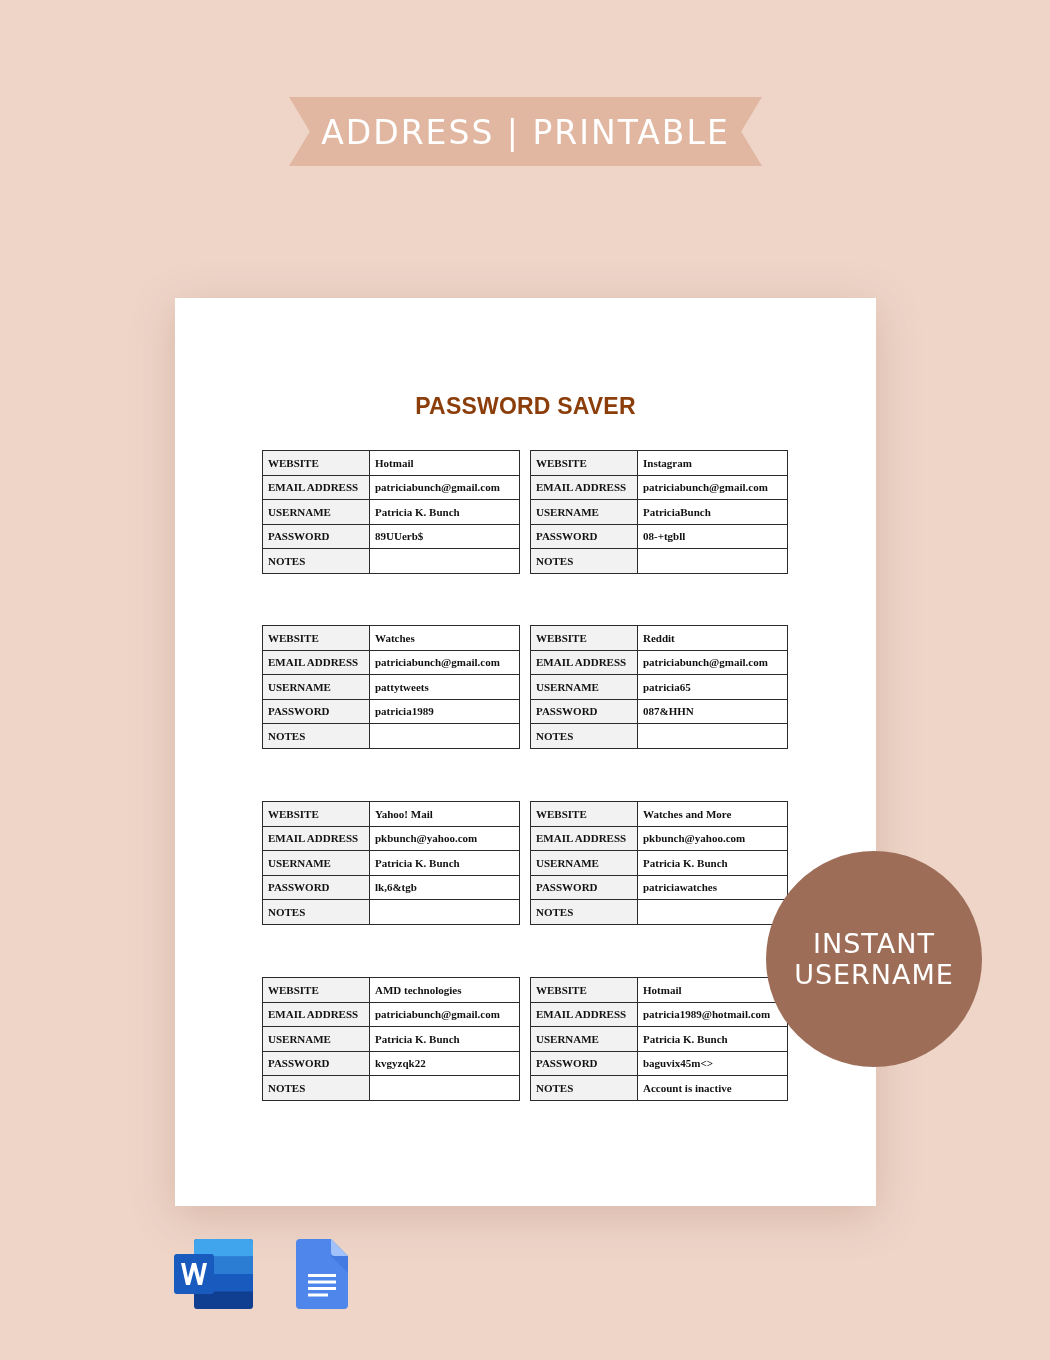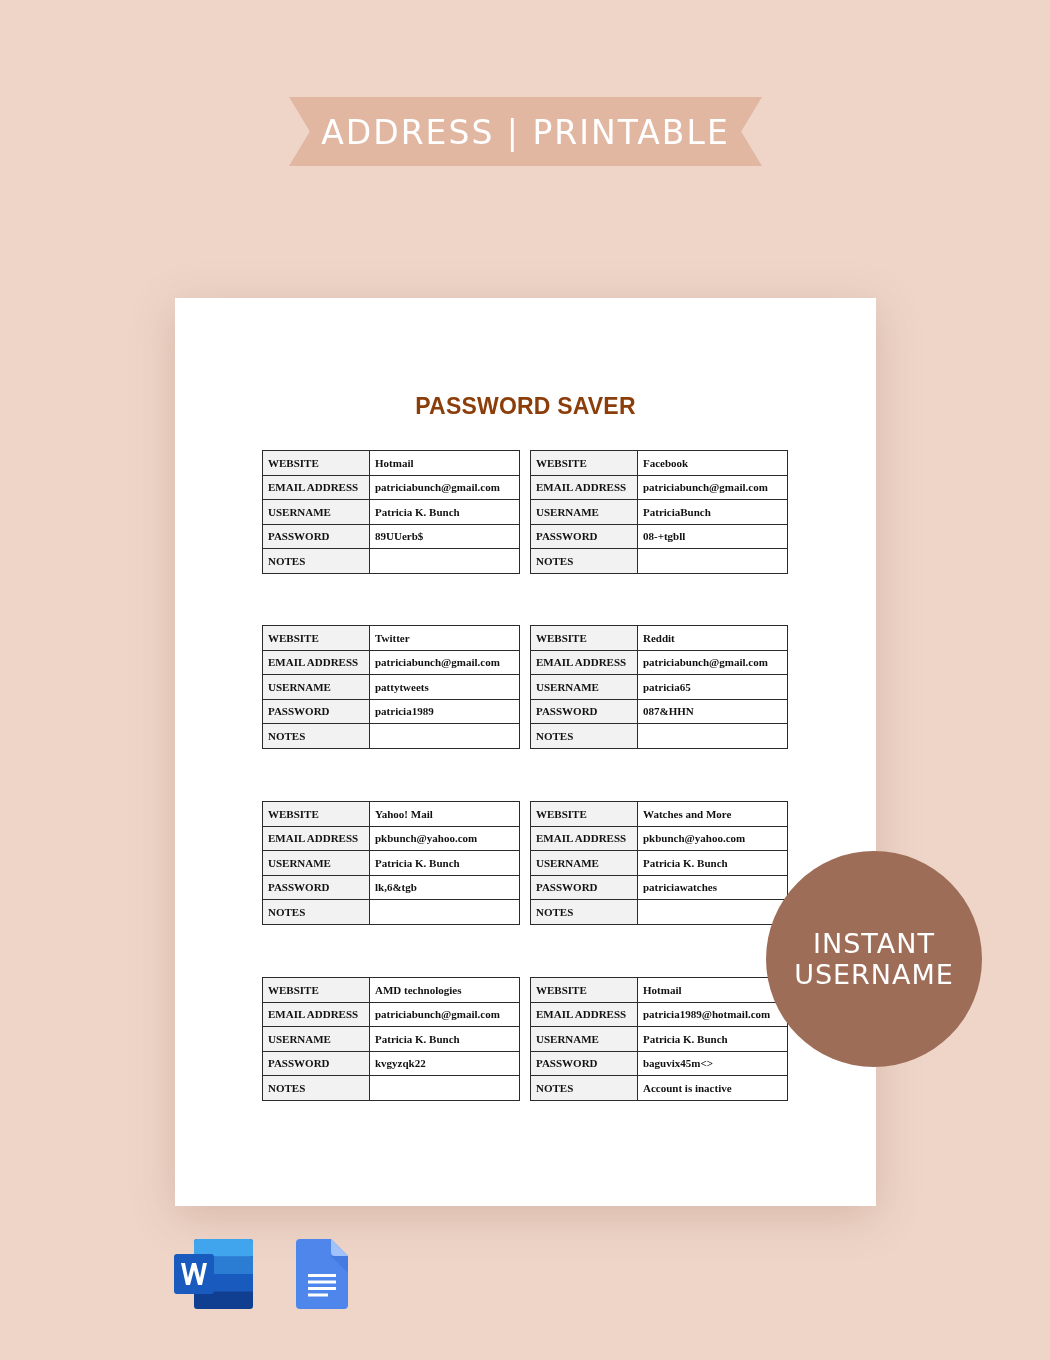--- a/index.html
+++ b/index.html
@@ -133,21 +133,21 @@
           <td class="lbl">NOTES</td>
           <td class="val"></td>
         </tr>
   </tbody>
     </table>
 
   <table class="entry" style="left:355px; top:152px; width:258px;">
     <tbody>
         <tr>
           <td class="lbl">WEBSITE</td>
-          <td class="val">Facebook</td>
+          <td class="val">Instagram</td>
         </tr>
     <tr>
           <td class="lbl">EMAIL ADDRESS</td>
           <td class="val">patriciabunch@gmail.com</td>
         </tr>
     <tr>
           <td class="lbl">USERNAME</td>
           <td class="val">PatriciaBunch</td>
         </tr>
     <tr>
@@ -158,21 +158,21 @@
           <td class="lbl">NOTES</td>
           <td class="val"></td>
         </tr>
   </tbody>
     </table>
 
   <table class="entry" style="left:87px; top:327px; width:258px;">
     <tbody>
         <tr>
           <td class="lbl">WEBSITE</td>
-          <td class="val">Twitter</td>
+          <td class="val">Watches</td>
         </tr>
     <tr>
           <td class="lbl">EMAIL ADDRESS</td>
           <td class="val">patriciabunch@gmail.com</td>
         </tr>
     <tr>
           <td class="lbl">USERNAME</td>
           <td class="val">pattytweets</td>
         </tr>
     <tr>

